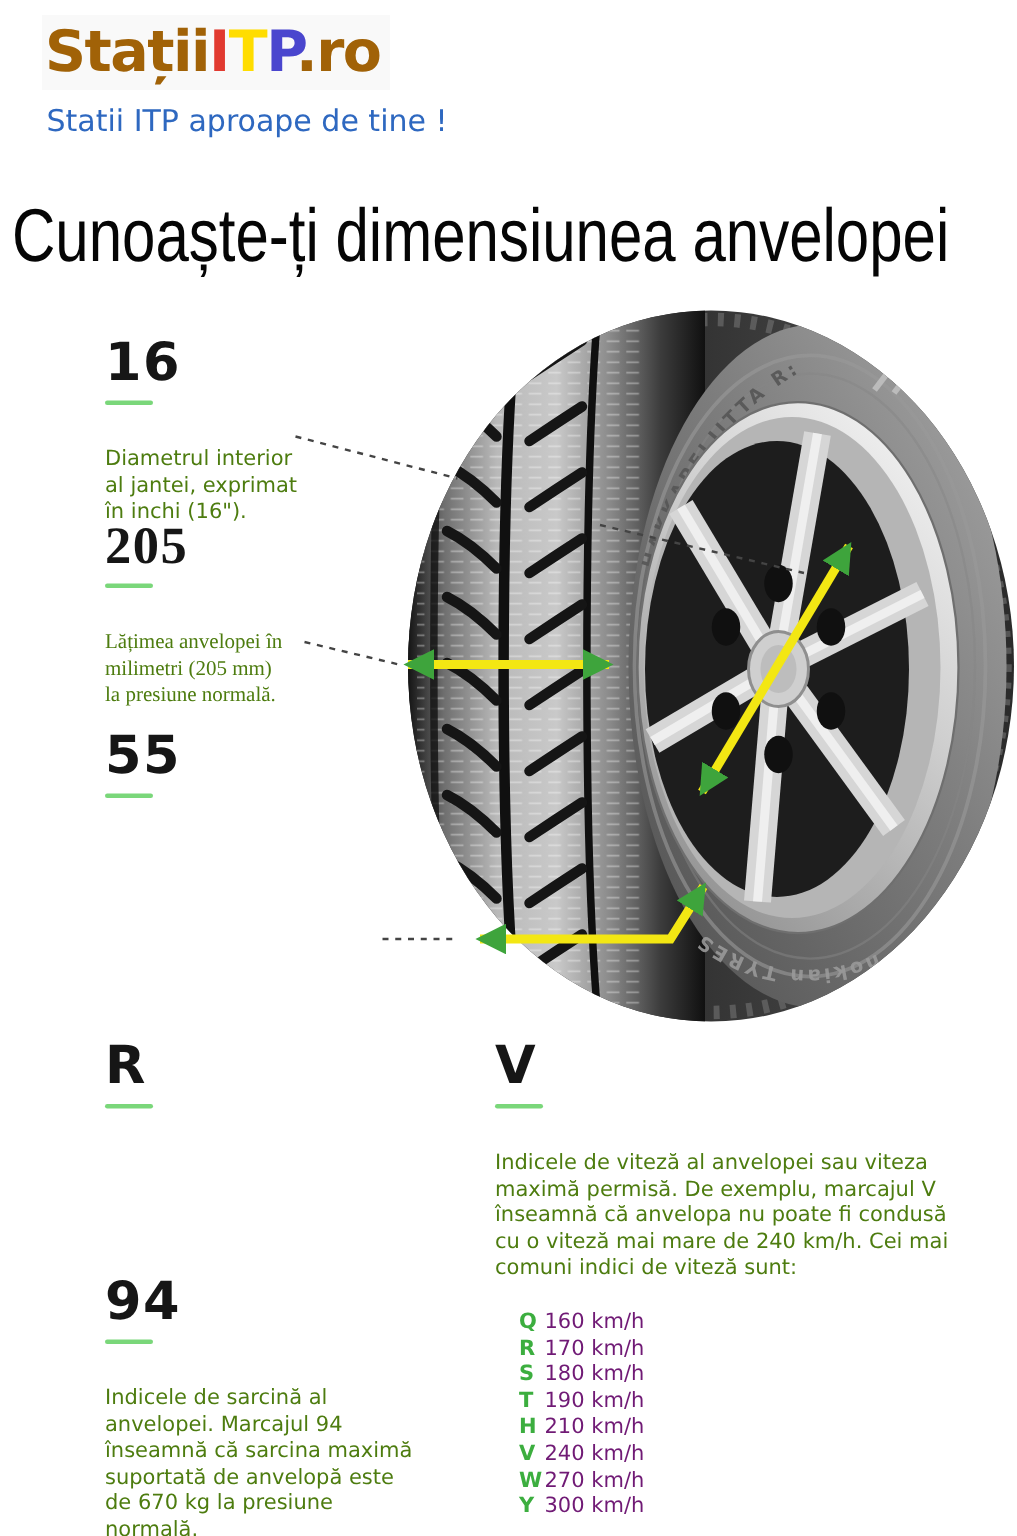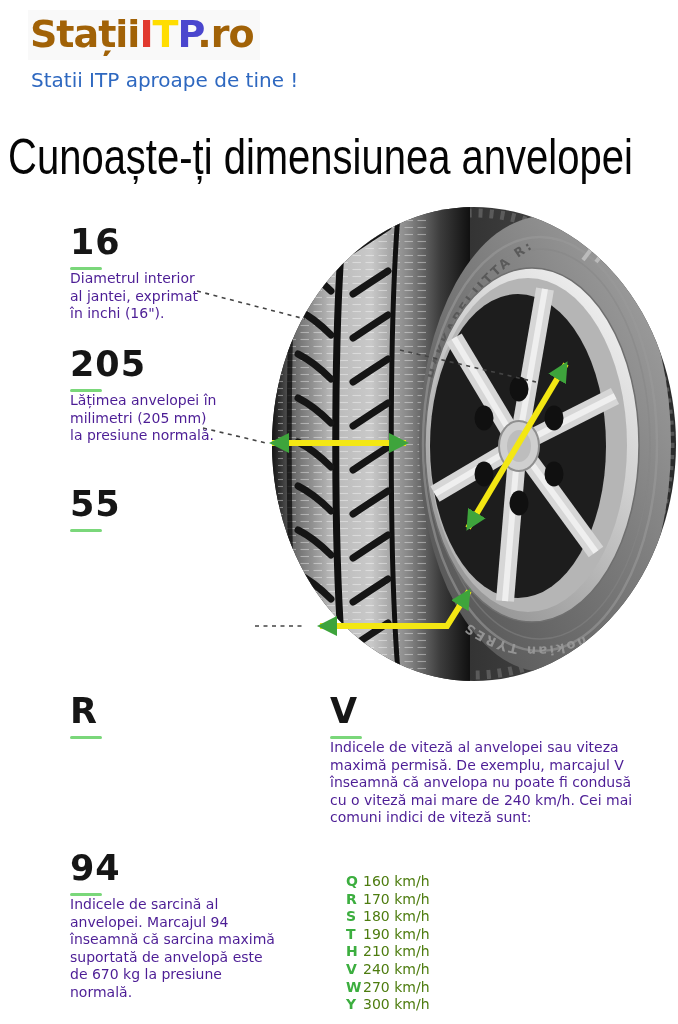--- a/index.html
+++ b/index.html
@@ -17,34 +17,34 @@
 
   
   .title{position:absolute;left:8px;top:128px;margin:0;font-family:"Liberation Sans",sans-serif;
          font-size:50px;font-weight:400;color:#050505;white-space:nowrap;
          transform:scaleX(0.80);transform-origin:left top;letter-spacing:0px;}
 
   
   .spec{position:absolute;}
   .spec-num{font-size:35px;line-height:36px;font-weight:700;color:#161616;letter-spacing:1px;}
   .spec-underline{width:32px;height:3px;border-radius:2px;background:#7ad77a;margin-top:7px;}
-  .spec-desc{margin-top:0;font-size:14px;line-height:17.6px;color:#4c1d95;
+  .spec-desc{margin-top:28px;font-size:14px;line-height:17.6px;color:#4d7c0f;
              white-space:pre-line;}
   .s16 {left:70px;top:224px;width:220px;}
-  .s205{left:70px;top:346px;width:220px;}
+  .s205{left:70px;top:346px;width:220px;font-family:Liberation Serif, serif;}
   .s55 {left:70px;top:486px;width:280px;}
   .sR  {left:70px;top:693px;width:280px;}
   .s94 {left:70px;top:850px;width:280px;}
   .sV  {left:330px;top:693px;width:348px;}
 
   
   .speed-list{position:absolute;left:346px;top:873px;}
   .speed-row{display:flex;align-items:baseline;height:17.6px;font-size:14px;}
   .speed-letter{width:17px;font-weight:700;color:#3cae3f;}
-  .speed-value{color:#4d7c0f;}
+  .speed-value{color:#701a75;}
 
   .tire-layer{position:absolute;left:0;top:195px;}
 </style>
 </head>
 <body>
 
 <div class="page">
 
   <div class="logo">
     <span class="lg-blue">Stații</span><span class="lg-red">I</span><span class="lg-yellow">T</span><span class="lg-purple">P</span><span class="lg-blue">.ro</span>

